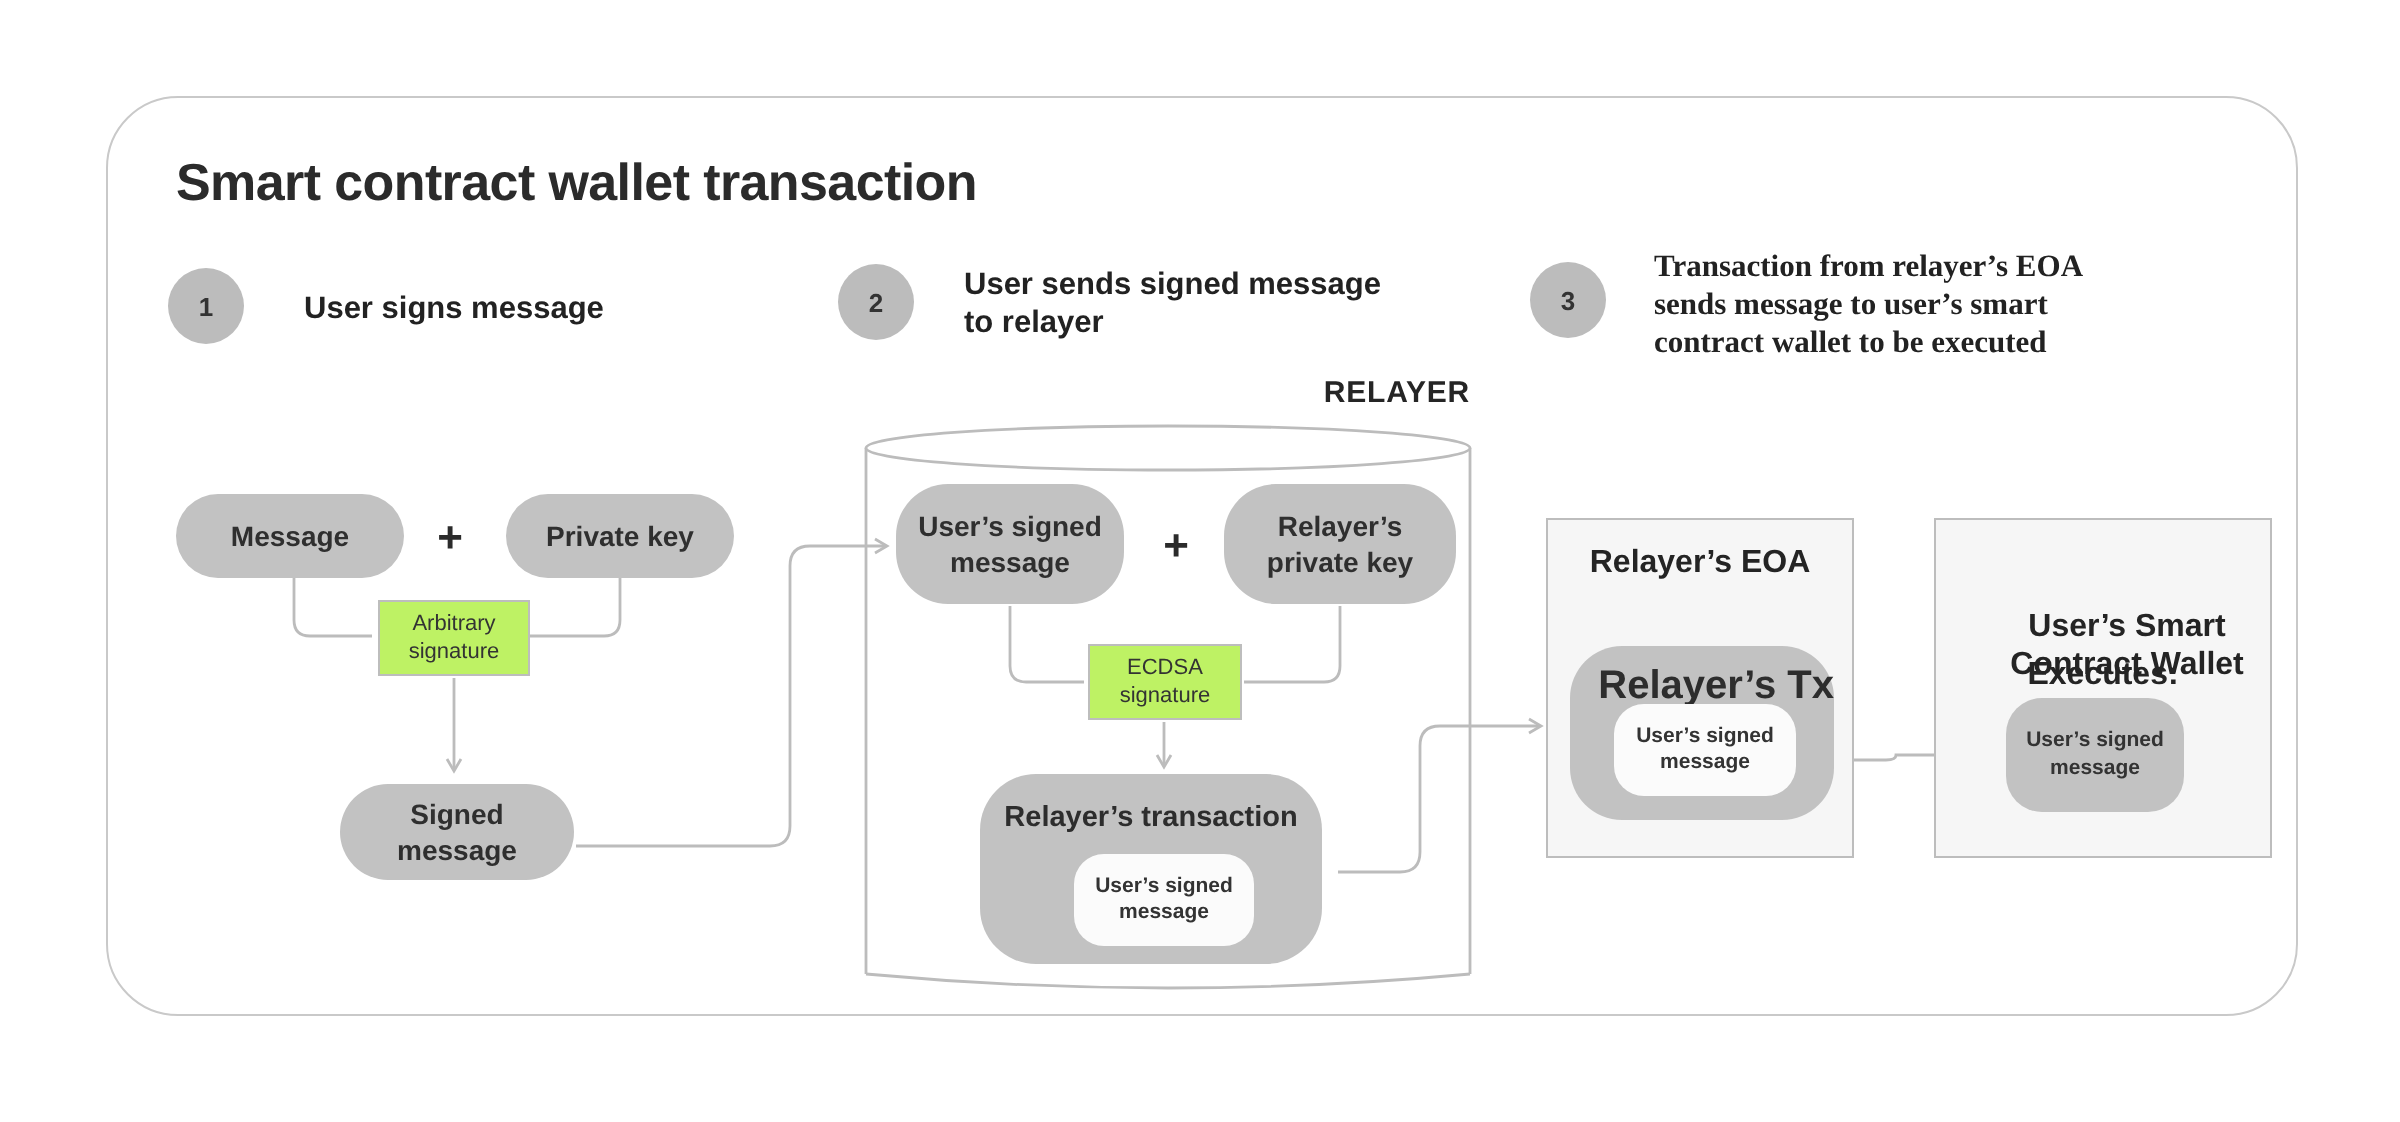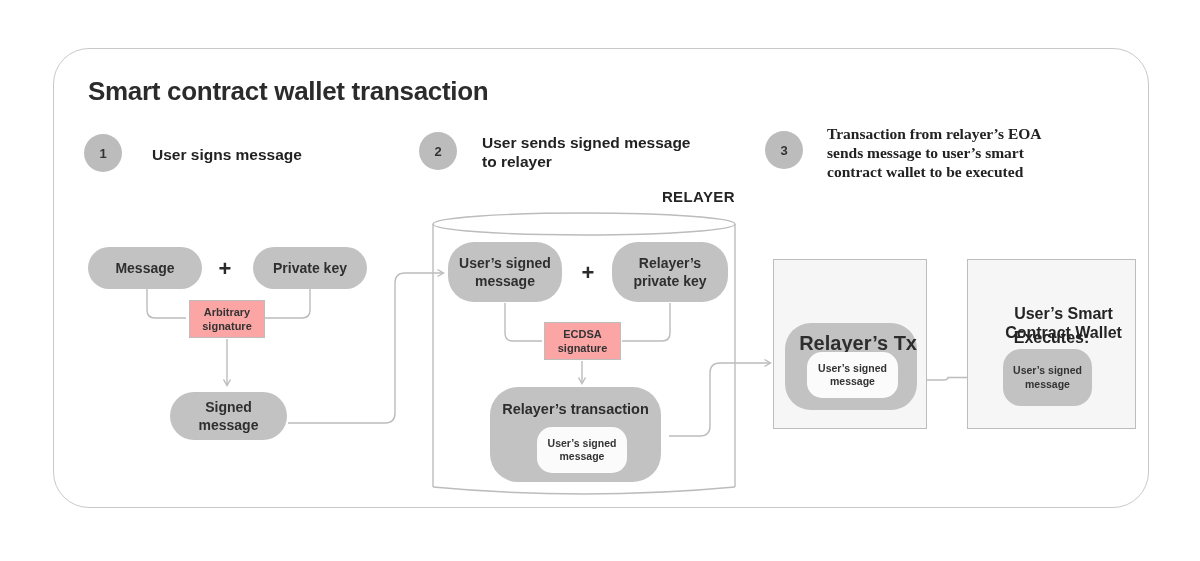--- a/index.html
+++ b/index.html
@@ -30,23 +30,23 @@
   .step-label{font-size:15.5px;font-weight:700;line-height:19px;color:#222;}
 
   .pill{
     background:#c2c2c2;border-radius:21px;
     display:flex;align-items:center;justify-content:center;text-align:center;
     font-size:14px;font-weight:700;color:#2f2f2f;line-height:18px;
     box-sizing:border-box;
   }
   .plus{font-size:22px;font-weight:700;color:#2b2b2b;text-align:center;}
   .sigbox{
-    background:#fca5a5;border:1px solid #bdbdbd;
+    background:#bef264;border:1px solid #bdbdbd;
     display:flex;align-items:center;justify-content:center;text-align:center;
-    font-size:11px;font-weight:700;line-height:14px;color:#333;
+    font-size:11px;font-weight:400;line-height:14px;color:#333;
     box-sizing:border-box;
   }
   .bigpill{
     background:#c2c2c2;border-radius:28px;box-sizing:border-box;text-align:center;
   }
   .bigpill .bp-label{font-size:14.5px;font-weight:700;color:#2d2d2d;}
   .payload{
     border-radius:15px;
     display:flex;align-items:center;justify-content:center;text-align:center;
     font-size:10.5px;font-weight:700;line-height:13.5px;color:#333;
@@ -135,20 +135,21 @@
   <div class="abs sigbox pre" style="left:544px;top:322px;width:77px;height:38px;">ECDSA
 signature</div>
 
   <div class="abs bigpill" style="left:490px;top:387px;width:171px;height:95px;">
     <div class="bp-label" style="margin-top:14px;">Relayer’s transaction</div>
   </div>
   <div class="abs payload white pre" style="left:537px;top:427px;width:90px;height:46px;">User’s signed
 message</div>
 
   <div class="abs panel" style="left:773px;top:259px;width:154px;height:170px;"></div>
+  <div class="abs panel-title" style="left:773px;top:272px;width:154px;">Relayer’s EOA</div>
   <div class="abs bigpill" style="left:785px;top:323px;width:132px;height:87px;border-radius:26px;">
     <div class="bp-label" style="margin-top:9px;font-size:20px;text-align:right;">Relayer’s Tx</div>
   </div>
   <div class="abs payload white pre" style="left:807px;top:352px;width:91px;height:46px;">User’s signed
 message</div>
 
   <div class="abs panel" style="left:967px;top:259px;width:169px;height:170px;"></div>
   <div class="abs panel-title pre" style="left:967px;top:271px;width:193px;margin-top:33px;">User’s Smart
 Contract Wallet</div>
   <div class="abs panel-title" style="left:967px;top:328px;width:169px;">Executes:</div>

